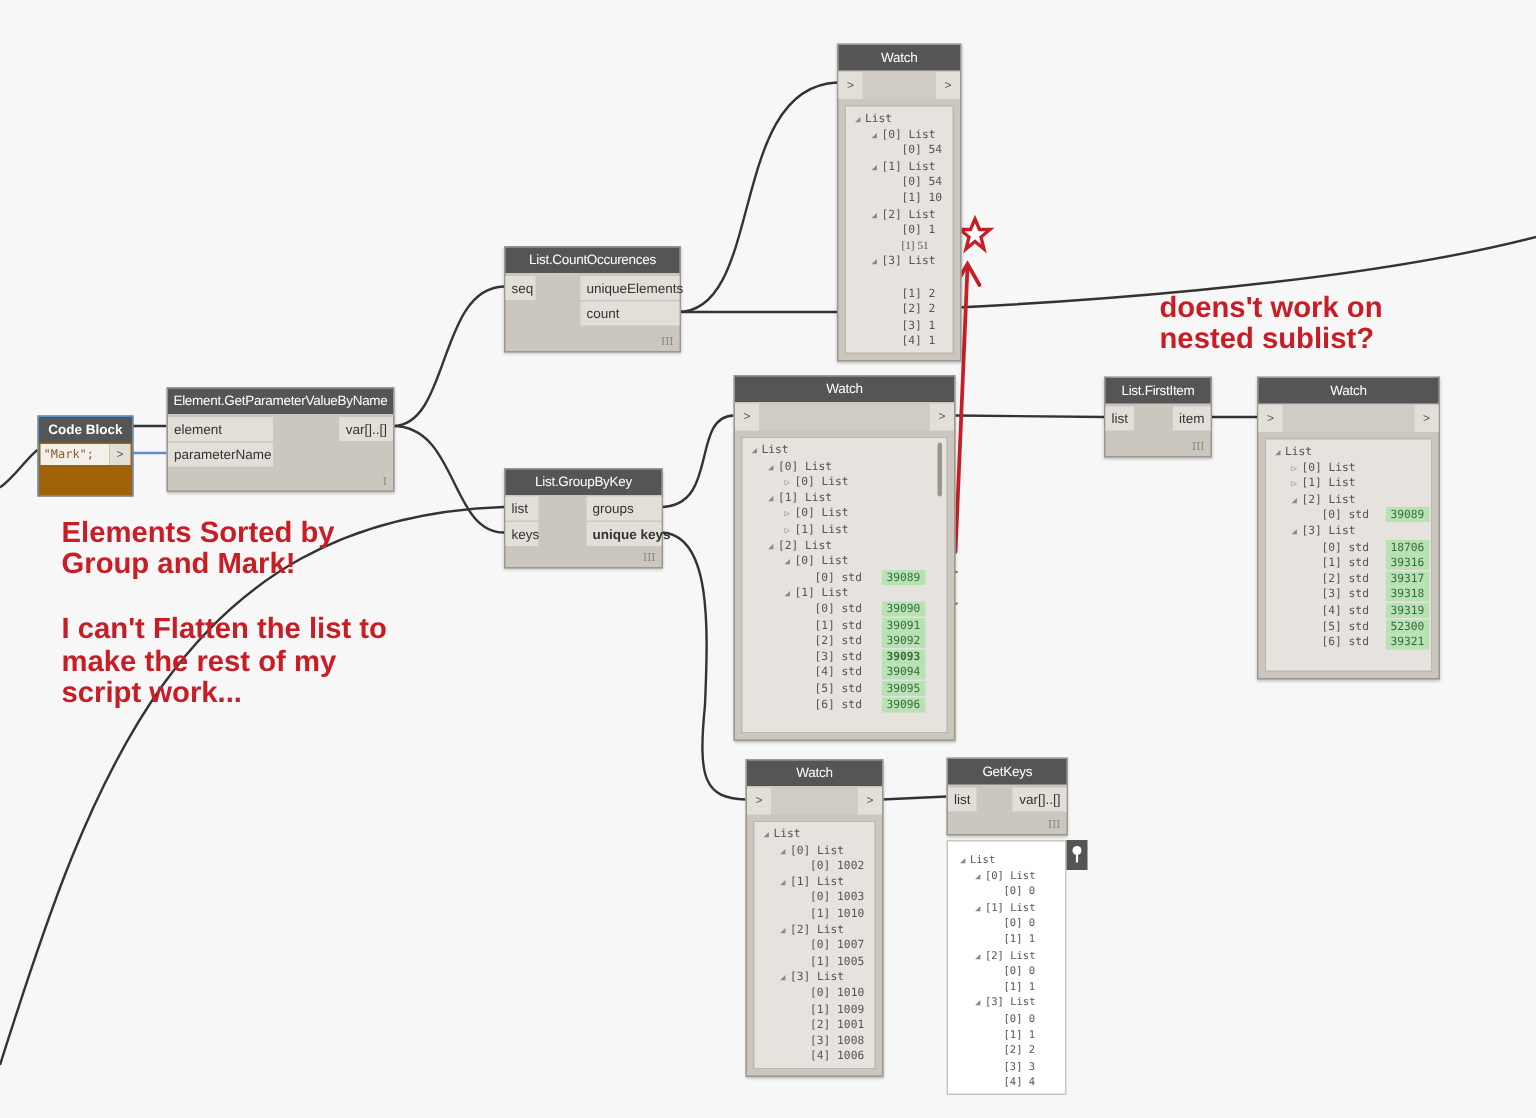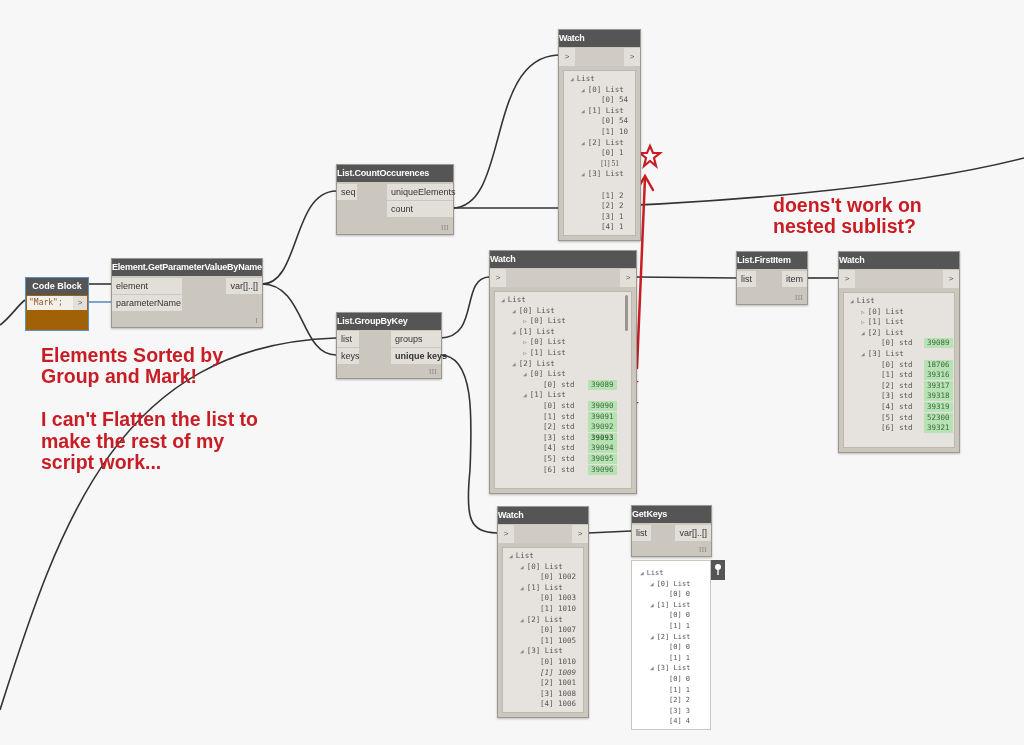--- a/index.html
+++ b/index.html
@@ -1,19 +1,19 @@
 <!DOCTYPE html>
 <html><head>
 <meta charset="utf-8">
 <style>
   html, body { margin:0; padding:0; }
   body { width:1024px; height:745px; background:#f7f7f7; position:relative; overflow:hidden; font-family:"DejaVu Sans", sans-serif; }
   svg.wires { position:absolute; left:0; top:0; width:1024px; height:745px; pointer-events:none; }
   .node { position:absolute; background:#cbc6be; border:1px solid #9c978f; box-shadow:0 1px 2px rgba(0,0,0,0.25); font-family:"Liberation Sans", sans-serif; }
-  .node .hdr { background:#555; color:#fff; font-weight:bold; font-size:9px; height:17px; line-height:17px; letter-spacing:-0.2px; white-space:nowrap; overflow:hidden; }
+  .node .hdr { background:#555; color:#fff; font-weight:normal; font-size:9px; text-align:center; height:17px; line-height:17px; letter-spacing:-0.2px; white-space:nowrap; overflow:hidden; }
   .port { position:absolute; background:#e2dfd9; color:#333; font-size:9px; height:16px; line-height:16px; padding:0 4px; white-space:nowrap; }
   .lacing { position:absolute; right:4px; bottom:2px; font-size:7px; color:#888; font-family:"DejaVu Serif", serif; }
   .watch .io { position:absolute; left:0; right:0; top:18px; height:18px; background:#d0ccc5; }
   .watch .io span { position:absolute; top:0; width:16px; height:18px; line-height:18px; background:#e2dfd9; font-size:8px; color:#555; text-align:center; }
   .watch .io .in { left:0; }
   .watch .io .out { right:0; }
   .tree { position:absolute; left:4px; right:4px; background:#e6e3de; border:1px solid #bcb8b0; overflow:hidden; font-family:"DejaVu Sans Mono", monospace; font-size:7.5px; color:#555; }
   .tree .row { position:relative; height:10.6px; line-height:10.6px; white-space:nowrap; }
   .tree .val { position:absolute; background:#b7e2b3; color:#3b6b3b; padding:0 3px; height:10px; line-height:10px; top:0;text-align:center; }
   .tri { color:#888; font-size:6px; margin-right:3px; }
@@ -228,21 +228,21 @@
       <div class="row" style="padding-left: 17px;"><span class="tri">◢</span><span>[0] List</span></div>
       <div class="row" style="padding-left: 37px;"><span>[0] 1002</span></div>
       <div class="row" style="padding-left: 17px;"><span class="tri">◢</span><span>[1] List</span></div>
       <div class="row" style="padding-left: 37px;"><span>[0] 1003</span></div>
       <div class="row" style="padding-left: 37px;"><span>[1] 1010</span></div>
       <div class="row" style="padding-left: 17px;"><span class="tri">◢</span><span>[2] List</span></div>
       <div class="row" style="padding-left: 37px;"><span>[0] 1007</span></div>
       <div class="row" style="padding-left: 37px;"><span>[1] 1005</span></div>
       <div class="row" style="padding-left: 17px;"><span class="tri">◢</span><span>[3] List</span></div>
       <div class="row" style="padding-left: 37px;"><span>[0] 1010</span></div>
-      <div class="row" style="padding-left: 37px; font-style: italic;"><span>[1] 1009</span></div>
+      <div class="row" style="padding-left: 37px;"><span>[1] 1009</span></div>
       <div class="row" style="padding-left: 37px;"><span>[2] 1001</span></div>
       <div class="row" style="padding-left: 37px;"><span>[3] 1008</span></div>
       <div class="row" style="padding-left: 37px;"><span>[4] 1006</span></div>
     </div>
 </div>
 
 <div class="note" style="left:41px;top:345px;font-size:19.5px;">Elements Sorted by
 Group and Mark!
 
 I can't Flatten the list to

